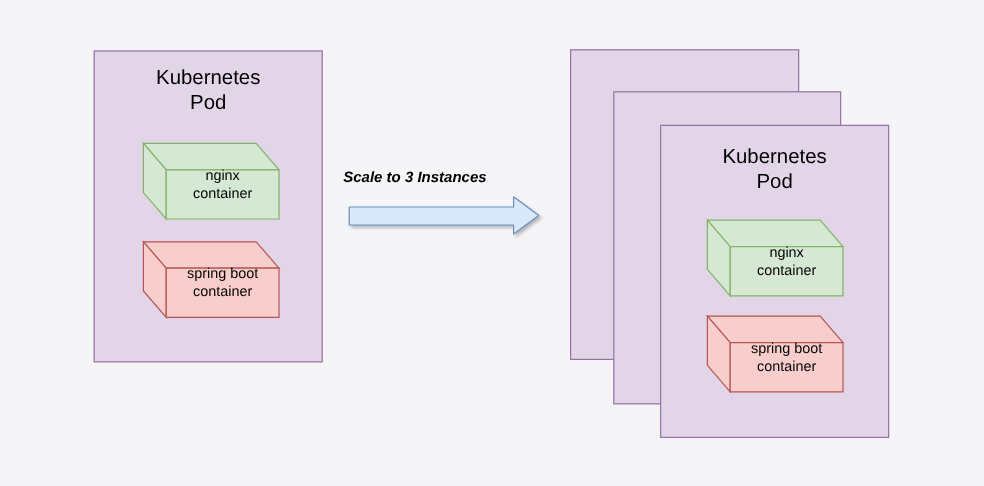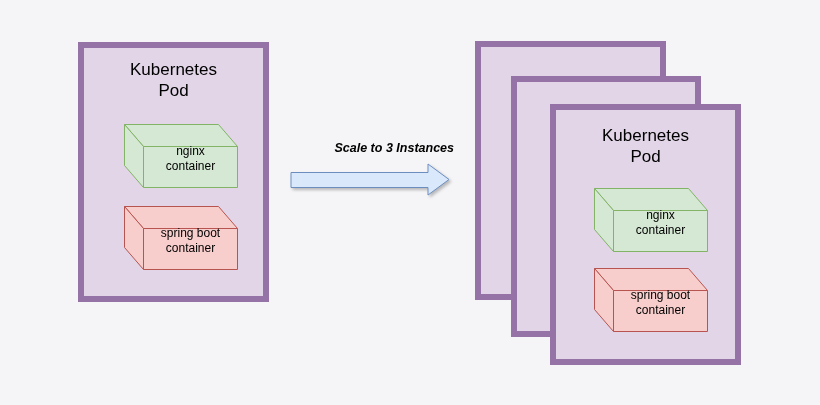--- a/index.html
+++ b/index.html
@@ -11,21 +11,21 @@
     position: relative;
     width: 820px;
     height: 405px;
     background: #f5f4f6;
     overflow: hidden;
     color: #000;
   }
   .pod {
     position: absolute;
     box-sizing: border-box;
-    border: 6px solid #1d4ed8;
+    border: 1px solid #1d4ed8;
     background: #e1d5e7;
   }
   .pod-title {
     position: absolute;
     left: 0;
     right: 0;
     text-align: center;
     font-size: 17px;
     line-height: 21px;
     white-space: pre-line;
@@ -56,21 +56,21 @@
     font-size: 12px;
     line-height: 15px;
     white-space: pre-line;
     color: #000;
   }
   .arrow-label {
     position: absolute;
     left: 286px;
     top: 141px;
     width: 168px;
-    text-align: right;
+    text-align: left;
     font-size: 12.5px;
     font-weight: bold;
     font-style: italic;
     color: #000;
   }
   .arrow-svg {
     position: absolute;
     left: 290px;
     top: 162px;
     filter: drop-shadow(2px 2px 1.5px rgba(0,0,0,0.25));

